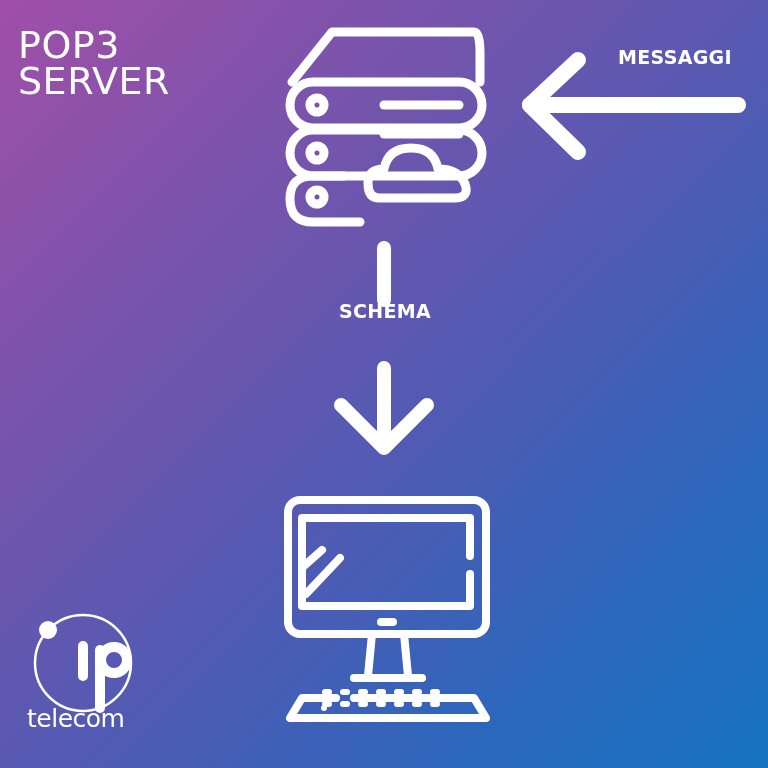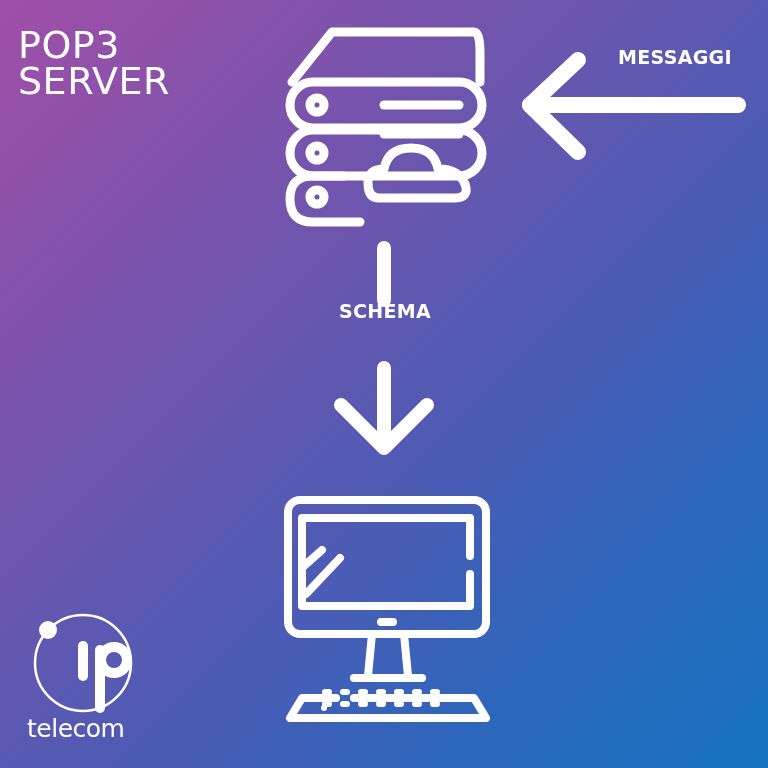--- a/index.html
+++ b/index.html
@@ -5,21 +5,21 @@
   html,body{margin:0;padding:0;}
   body{width:768px;height:768px;overflow:hidden;font-family:"DejaVu Sans","Liberation Sans",sans-serif;}
   #canvas{position:relative;width:768px;height:768px;
     background:linear-gradient(135deg,#a04fa8 0%,#6f55ad 35%,#4a5cb5 60%,#2a68bc 80%,#1672c1 100%);overflow:hidden;}
   .title{position:absolute;left:18px;top:27px;color:#fff;font-weight:normal;font-size:38px;line-height:36px;letter-spacing:0.5px;}
   .label{position:absolute;color:#fff;font-weight:bold;font-size:19px;line-height:22px;text-align:center;letter-spacing:0.3px;}
   .label.server{left:368px;top:34px;width:120px;background:#5d55b0;padding:2px 4px;border-radius:3px;}
   .label.messages{left:600px;top:46px;width:150px;}
   .label.download{left:300px;top:300px;width:170px;background:transparent;}
   svg{position:absolute;overflow:visible;}
-  .logo-text{position:absolute;left:27px;top:704px;color:#fff;font-size:25px;font-family:"DejaVu Sans","Liberation Sans",sans-serif;letter-spacing:-0.5px;margin-top:10px;}
+  .logo-text{position:absolute;left:27px;top:704px;color:#fff;font-size:25px;font-family:"DejaVu Sans","Liberation Sans",sans-serif;letter-spacing:-0.5px;}
 </style>
 </head>
 <body>
 
 <div id="canvas">
 
   <div class="title">
     <div>POP3</div>
     <div>SERVER</div>
   </div>

